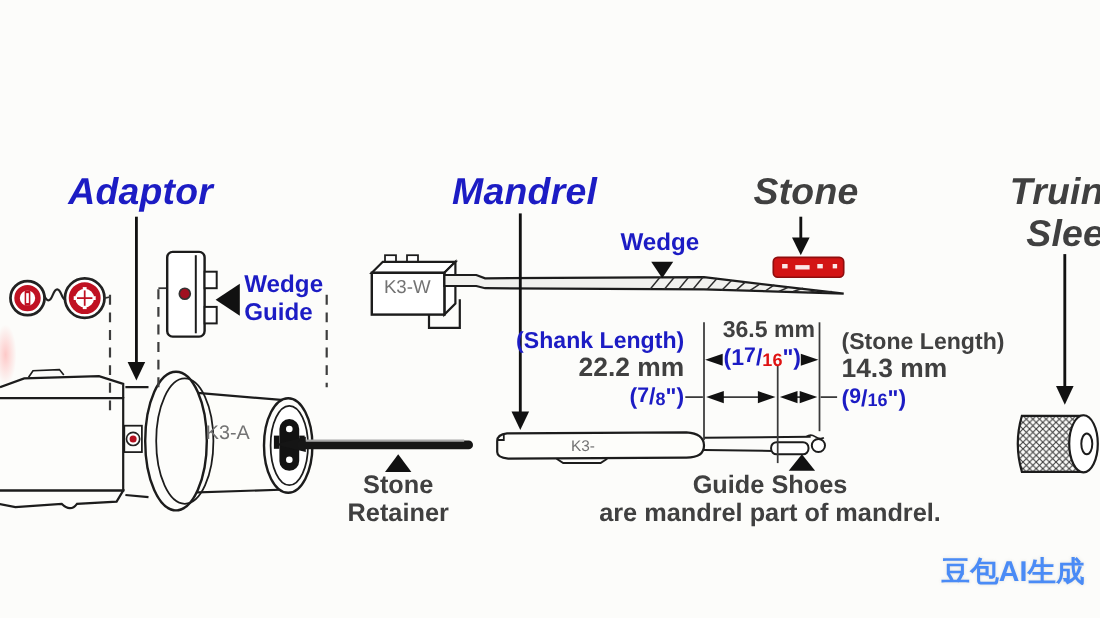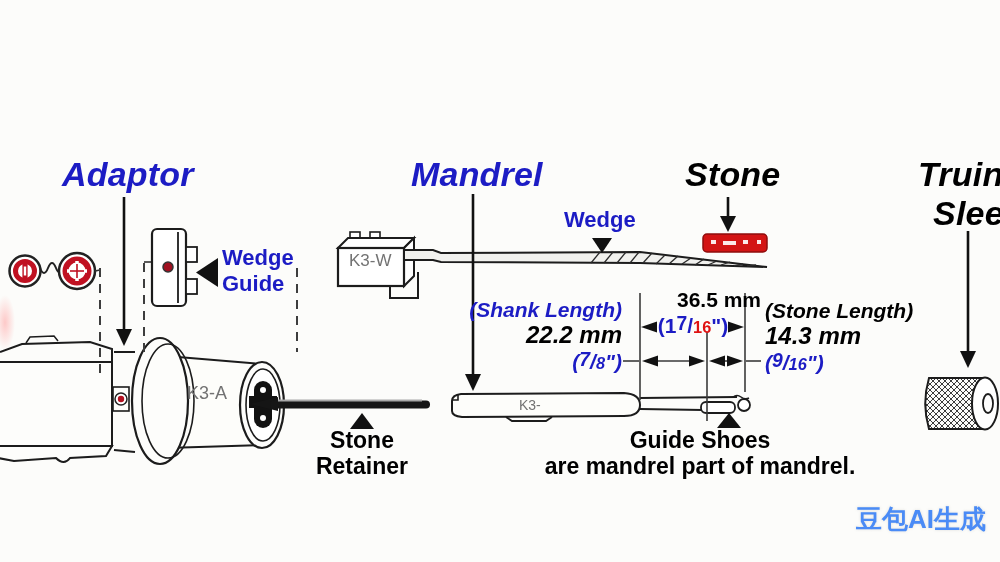--- a/index.html
+++ b/index.html
@@ -3,28 +3,28 @@
 <meta charset="utf-8">
 <style>
   html,body{margin:0;padding:0;background:#e8e8e8;}
   #stage{
     position:relative;width:1000px;height:562px;overflow:hidden;
     background:#fcfcfa;font-family:"Liberation Sans",sans-serif;
   }
   #stage svg{position:absolute;left:0;top:0;}
   .lbl{position:absolute;font-weight:bold;white-space:nowrap;line-height:1.15;}
   .blue{color:#1c1cc4;}
-  .red{color:#000000;}
+  .red{color:#404040;}
   .big{font-size:34px;letter-spacing:0.2px;font-style:italic;}
   .med{font-size:22px;}
   .dim{font-size:21px;}
   .dim .metric{font-size:24px;}
   .ctr{text-align:center;}
   .rt{text-align:right;}
-  .lh25 div{line-height:25px;font-style:italic;}
+  .lh25 div{line-height:25px;}
   .lh26 div{line-height:26px;}
   .frac-num{font-size:0.92em;vertical-align:0.14em;}
   .frac-den{font-size:0.78em;vertical-align:-0.04em;}
   .den-red{color:#df1212;}
   .pn{position:absolute;font-weight:normal;color:#737373;white-space:nowrap;}
   .smudge{position:absolute;left:-5px;top:295px;width:20px;height:55px;
     background:radial-gradient(closest-side,rgba(255,150,150,.5),rgba(255,150,150,0));}
   .watermark{position:absolute;left:856px;top:502px;font-size:26px;font-weight:bold;
     color:#3b82f6;text-shadow:0 0 3px rgba(190,190,185,.55);opacity:.92;}
 </style>
@@ -223,21 +223,21 @@
     <div>Wedge</div>
     <div>Guide</div>
   </div>
 
   <div class="lbl dim rt lh25" style="right:378px;top:297px;">
     <div class="blue">(Shank  Length)</div>
     <div class="red metric">22.2 mm</div>
     <div class="blue"><span>(</span><span class="frac-num">7</span><span>/</span><span class="frac-den">8</span><span>")</span></div>
   </div>
 
-  <div class="lbl dim ctr red metric" style="left:640px;width:118px;top:288px;padding-left:20px;">36.5 mm</div>
+  <div class="lbl dim ctr red metric" style="left:640px;width:118px;top:288px;">36.5 mm</div>
   <div class="lbl dim ctr blue" style="left:640px;width:106px;top:313px;"><span>(1</span><span class="frac-num">7</span><span>/</span><span class="frac-den den-red">16</span><span>")</span></div>
 
   <div class="lbl dim lh25" style="left:765px;top:298px;">
     <div class="red">(Stone Length)</div>
     <div class="red metric">14.3 mm</div>
     <div class="blue"><span>(</span><span class="frac-num">9</span><span>/</span><span class="frac-den">16</span><span>")</span></div>
   </div>
 
   <div class="lbl red ctr lh26" style="left:297px;width:130px;top:427px;font-size:23px;">
     <div>Stone</div>

